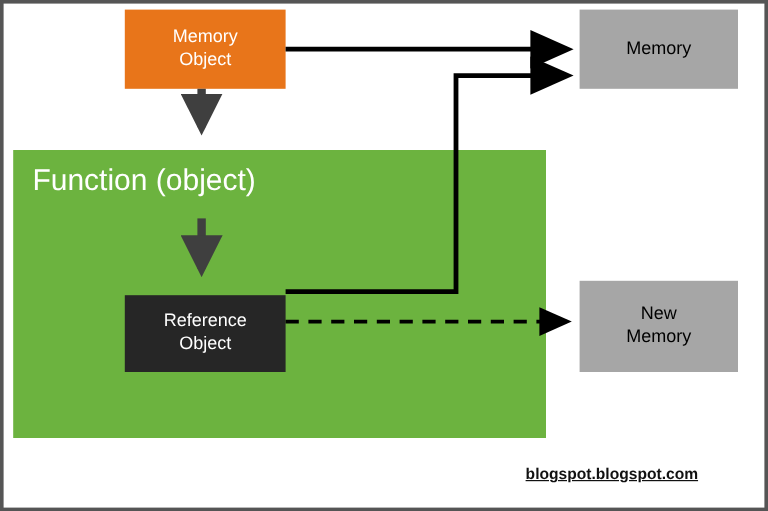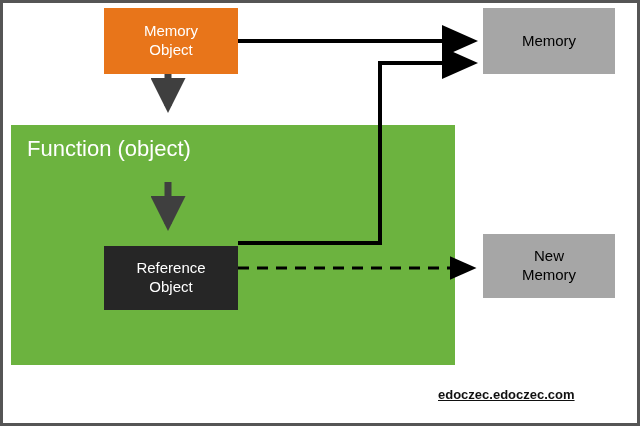--- a/index.html
+++ b/index.html
@@ -48,21 +48,21 @@
     width: 444px;
     height: 240px;
     background: #6cb33f;
     display: block;
   }
   .function-label {
     position: absolute;
     left: 16px;
     top: 10px;
     color: #ffffff;
-    font-size: 22px;
+    font-size: 25px;
     white-space: nowrap;
   }
   .box-reference {
     left: 104px;
     top: 234px;
     width: 134px;
     height: 64px;
     background: #262626;
     color: #ffffff;
     font-size: 15px;
@@ -74,21 +74,21 @@
     width: 132px;
     height: 66px;
     background: #a6a6a6;
     color: #000000;
     font-size: 15px;
   }
   .box-new-memory {
     left: 483px;
     top: 234px;
     width: 132px;
-    height: 64px;
+    height: 76px;
     background: #a6a6a6;
     color: #000000;
     font-size: 15px;
   }
   .svg-layer {
     position: absolute;
     left: 0;
     top: 0;
     width: 640px;
     height: 426px;
@@ -165,15 +165,15 @@
 
     <g>
       <path d="M238,243 L380,243 L380,63 L472,63" stroke="#000000" stroke-width="4" fill="none" marker-end="url(#arrow-black)"></path>
     </g>
 
     <g>
       <path d="M238,268 L472,268" stroke="#000000" stroke-width="3" fill="none" stroke-dasharray="11,8" marker-end="url(#arrow-black)"></path>
     </g>
   </svg>
 
-  <div class="watermark">edoczec.edoczec.com</div>
+  <div class="watermark">blogspot.blogspot.com</div>
 
 </div>
 
 </body></html>

